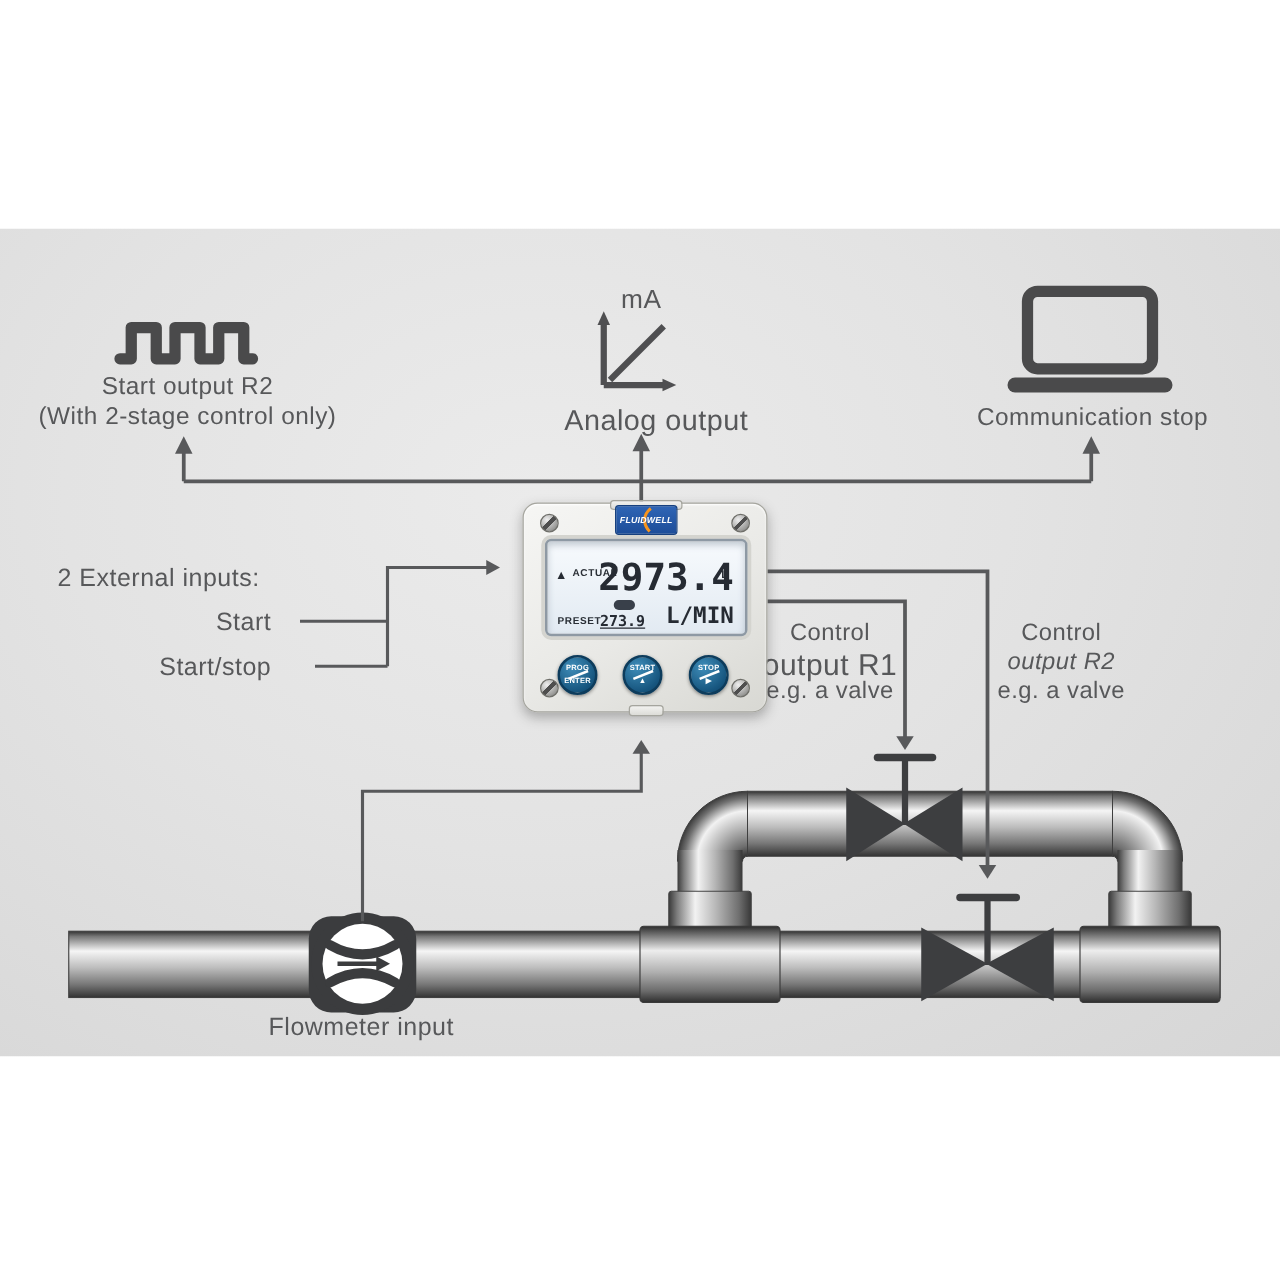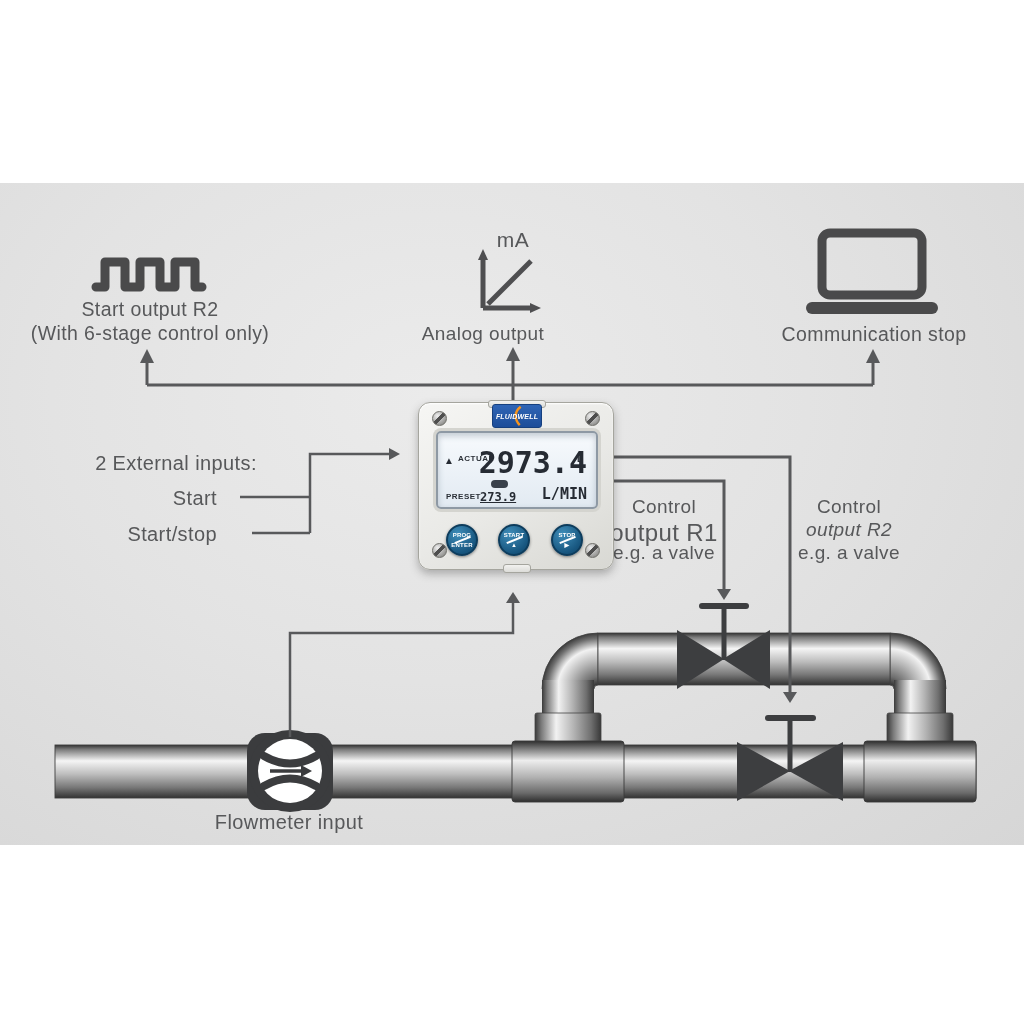--- a/index.html
+++ b/index.html
@@ -175,28 +175,28 @@
       <polygon points="483,249 478,260 488,260" fill="#4f4f51" stroke="none"></polygon>
       <polygon points="541,308 530,303 530,313" fill="#4f4f51" stroke="none"></polygon>
     </g>
     <g>
       <rect x="822" y="233" width="100" height="62" rx="8" fill="none" stroke="#4a4a4b" stroke-width="9"></rect>
       <rect x="806" y="302" width="132" height="12" rx="6" fill="#4a4a4b"></rect>
     </g>
   </svg>
 
   <div class="lbl" style="left:20px; top:297px; width:260px; font-size:19.5px;">Start output R2</div>
-  <div class="lbl" style="left:5px; top:321px; width:290px; font-size:19.5px;">(With 6-stage control only)</div>
+  <div class="lbl" style="left:5px; top:321px; width:290px; font-size:19.5px;">(With 2-stage control only)</div>
 
   <div class="lbl" style="left:483px; top:227px; width:60px; font-size:21px;">mA</div>
-  <div class="lbl" style="left:383px; top:322px; width:200px; font-size:19px;">Analog output</div>
+  <div class="lbl" style="left:425px; top:322px; width:200px; font-size:23px;">Analog output</div>
 
   <div class="lbl" style="left:758px; top:322px; width:232px; font-size:19.5px;">Communication stop</div>
 
-  <div class="lbl" style="left:46px; top:451px; width:260px; font-size:20px; text-align:center;">2 External inputs:</div>
+  <div class="lbl" style="left:46px; top:451px; width:260px; font-size:20px; text-align:left;">2 External inputs:</div>
   <div class="lbl" style="left:97px; top:486px; width:120px; font-size:20px; text-align:right;">Start</div>
   <div class="lbl" style="left:57px; top:522px; width:160px; font-size:20px; text-align:right;">Start/stop</div>
 
   <div class="lbl" style="left:594px; top:495px; width:140px; font-size:19px;">Control</div>
   <div class="lbl" style="left:594px; top:518px; width:140px; font-size:24px;">output R1</div>
   <div class="lbl" style="left:594px; top:541px; width:140px; font-size:19px;">e.g. a valve</div>
 
   <div class="lbl" style="left:779px; top:495px; width:140px; font-size:19px;">Control</div>
   <div class="lbl" style="left:779px; top:518px; width:140px; font-size:19px;font-style:italic;">output R2</div>
   <div class="lbl" style="left:779px; top:541px; width:140px; font-size:19px;">e.g. a valve</div>
@@ -220,21 +220,21 @@
     </div>
 
     <div class="lcd">
       <span class="lcd-small" style="left:20px; top:6px;">ACTUAL</span>
       <span class="lcd-small" style="right:13px; top:6px; font-size:9px;">L</span>
       <span style="position:absolute; left:6px; top:22px; font-size:10px; color:#262b33;">▲</span>
       <span class="seg" style="position:absolute; right:9px; top:12px; font-size:30px; letter-spacing:0px;text-align:right;">2973.4</span>
       <div class="run-pill"></div>
       <span class="lcd-small" style="left:8px; bottom:6px;">PRESET</span>
       <span class="seg" style="position:absolute; left:42px; bottom:3px; font-size:12px;text-decoration:underline;">273.9</span>
-      <span class="seg" style="position:absolute; right:9px; bottom:4px; font-size:15px;">L/MIN</span>
+      <span class="seg" style="position:absolute; right:9px; bottom:4px; font-size:18px;">L/MIN</span>
     </div>
 
     <div class="btn" style="left:27px;">
       <span>PROG</span>
       <div class="btn-slash"></div>
       <span>ENTER</span>
     </div>
     <div class="btn" style="left:79px;">
       <span>START</span>
       <div class="btn-slash"></div>

